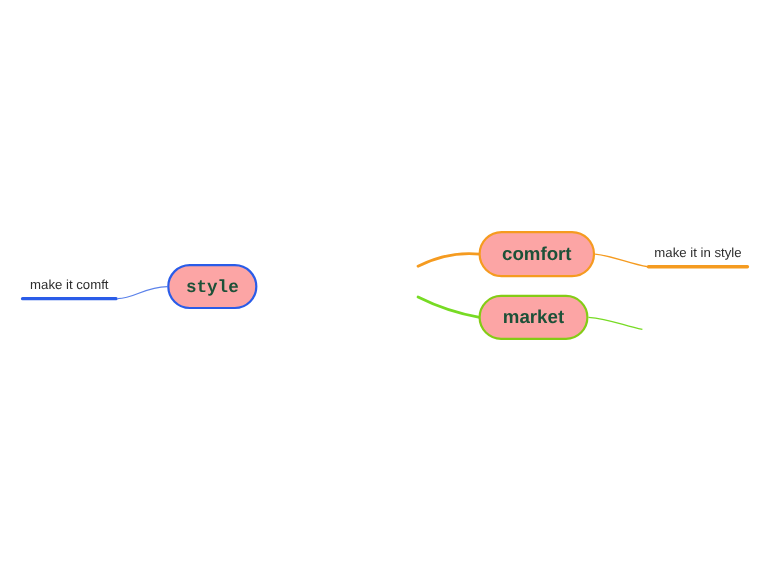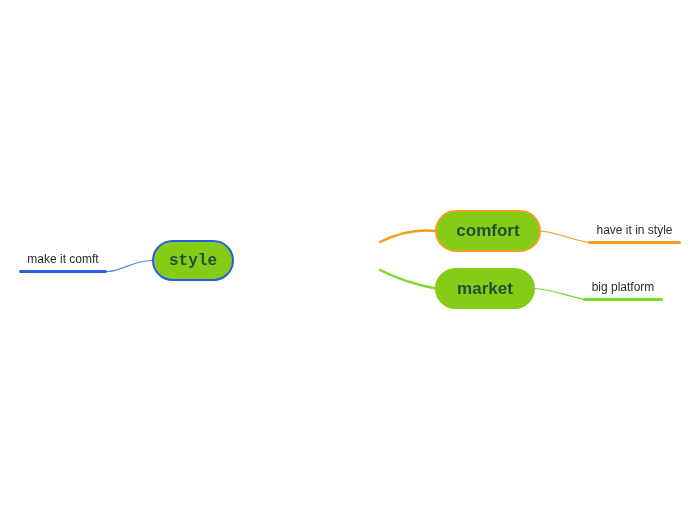--- a/index.html
+++ b/index.html
@@ -17,21 +17,21 @@
     width: 696px; height: 520px;
     pointer-events: none;
   }
   .connectors path { fill: none; }
 
   .node {
     position: absolute;
     display: flex;
     align-items: center;
     justify-content: center;
-    background: #84cc16;
+    background: #fca5a5;
     box-sizing: border-box;
     cursor: pointer;
     text-align: right;
   }
   .node-root {
     left: 283px; top: 237px; width: 105px; height: 46px;
     border: 2px solid #3B97D9;
     border-radius: 23px;
     font-size: 20px; font-weight: 700; color: #132A5E;
   }
@@ -113,22 +113,18 @@
   <div class="node node-market">
     <span>market</span>
   </div>
 
   <div class="leaf leaf-make">
     <span class="leaf-text">make it comft</span>
     <div class="leaf-line line-blue"></div>
   </div>
 
   <div class="leaf leaf-have">
-    <span class="leaf-text">have it in style</span>
+    <span class="leaf-text">make it in style</span>
     <div class="leaf-line line-orange"></div>
   </div>
 
-  <div class="leaf leaf-big">
-    <span class="leaf-text">big platform</span>
-    <div class="leaf-line line-green"></div>
-  </div>
 
 </div>
 
 </body></html>

